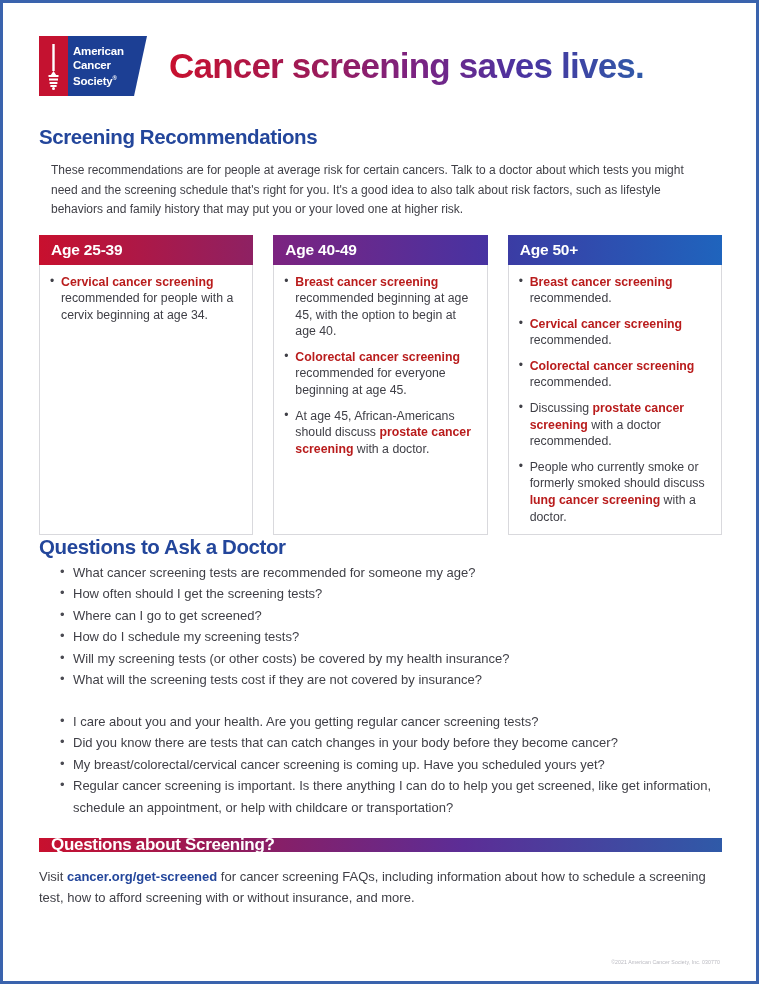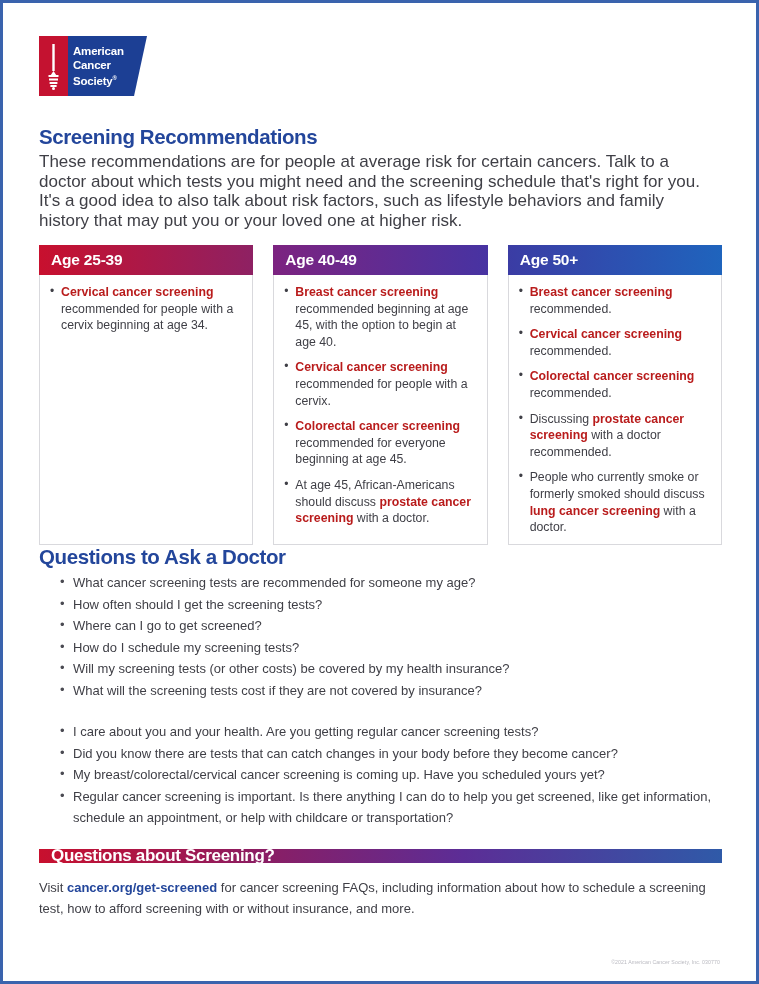--- a/index.html
+++ b/index.html
@@ -89,23 +89,23 @@
   
   .sec-head {
     color: #23469b;
     font-size: 20.5px;
     font-weight: bold;
     letter-spacing: -0.4px;
     margin: 0 0 3px 0;
   }
   .intro {
     color: #3f3f46;
-    font-size: 17px;
+    font-size: 12px;
     line-height: 19.5px;
-    margin: 0;
+    margin: 12px;
     max-width: 676px;
   }
 
   
   .cards {
     display: flex;
     gap: 20px;
     margin-top: 15px;
   }
   .card { width: 215px; display: flex; flex-direction: column; }
@@ -219,20 +219,21 @@
           <polygon points="9.5,29 12.2,33 6.8,33" fill="#ffffff"></polygon>
           <path d="M4.5 34 H14.5 M5 37.5 H14 M5.6 41 H13.4 M6.4 44 H12.6" stroke="#ffffff" stroke-width="1.9" fill="none"></path>
           <circle cx="9.5" cy="46.4" r="1.5" fill="#ffffff"></circle>
         </svg>
         <div class="logo-text">
           <div>American</div>
           <div>Cancer</div>
           <div><span>Society</span><sup>®</sup></div>
         </div>
       </div>
+      <div class="main-title">Cancer screening saves lives.</div>
     </div>
 
     <div class="block" style="margin-top:26px;">
       <h2 class="sec-head">Screening Recommendations</h2>
       <p class="intro">These recommendations are for people at average risk for certain cancers. Talk to a doctor about which tests you might need and the screening schedule that's right for you. It's a good idea to also talk about risk factors, such as lifestyle behaviors and family history that may put you or your loved one at higher risk.</p>
 
       <div class="cards">
 
         <div class="card">
           <div class="card-head c1">Age 25-39</div>
@@ -241,21 +242,20 @@
               <li><b>Cervical cancer screening</b><span> recommended for people with a cervix beginning at age 34.</span></li>
             </ul>
           </div>
         </div>
 
         <div class="card">
           <div class="card-head c2">Age 40-49</div>
           <div class="card-body">
             <ul>
               <li><b>Breast cancer screening</b><span> recommended beginning at age 45, with the option to begin at age 40.</span></li>
-              <li><b>Cervical cancer screening</b><span> recommended for people with a cervix.</span></li>
               <li><b>Colorectal cancer screening</b><span> recommended for everyone beginning at age 45.</span></li>
               <li><span>At age 45, African-Americans should discuss </span><b>prostate cancer screening</b><span> with a doctor.</span></li>
             </ul>
           </div>
         </div>
 
         <div class="card">
           <div class="card-head c3">Age 50+</div>
           <div class="card-body">
             <ul>

